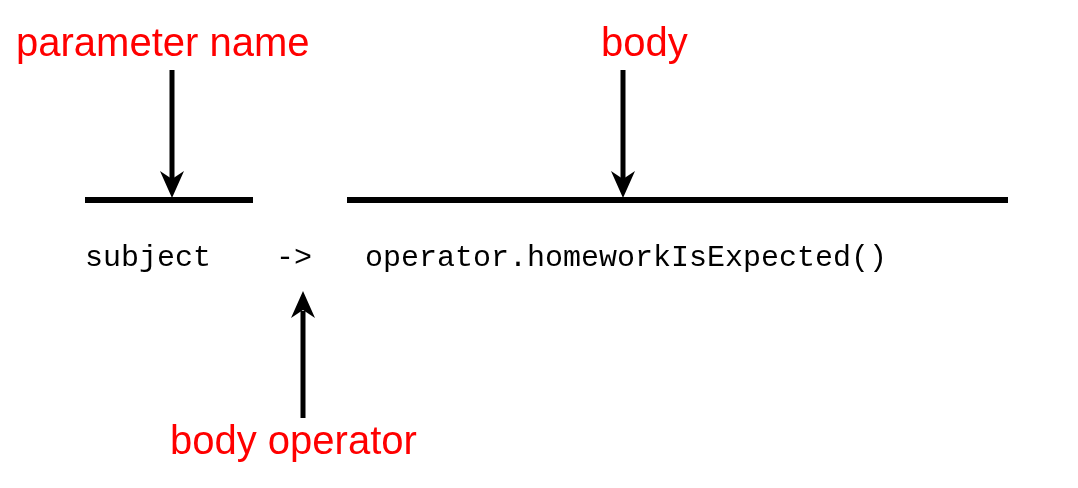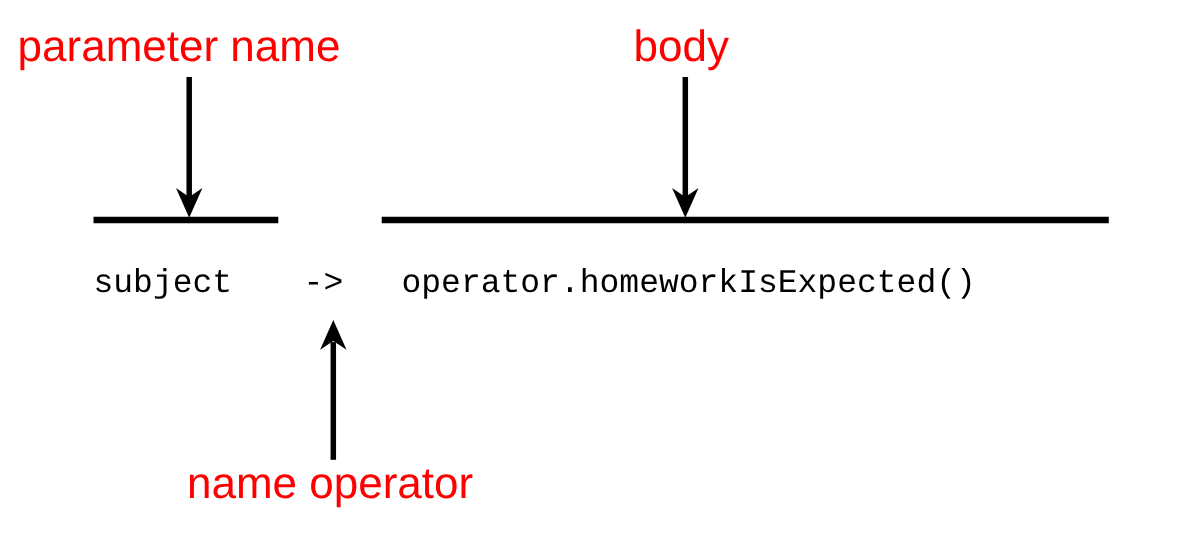--- a/index.html
+++ b/index.html
@@ -43,21 +43,21 @@
   }
   .annotation-label {
     position: absolute;
     color: var(--color-annotation);
     font-family: "Liberation Sans", sans-serif;
     font-size: 40px;
     line-height: 1;
     white-space: nowrap;
   }
   .label-parameter { left: 16px;  top: 22px; }
-  .label-body      { left: 576px; top: 22px; text-align: center; }
+  .label-body      { left: 601px; top: 22px; text-align: center; }
   .label-arrow-op  { left: 170px; top: 420px; }
   .code-segment {
     position: absolute;
     top: 243px;
     color: var(--color-code);
     font-family: "Liberation Mono", "DejaVu Sans Mono", monospace;
     font-weight: normal;
     font-size: 30px;
     line-height: 1;
     white-space: pre;
@@ -90,21 +90,21 @@
     <g>
       <line class="shaft" x1="303" y1="311" x2="303" y2="418"></line>
       <path class="head" d="M303,291 L291,318 L303,310 L315,318 Z"></path>
     </g>
   </svg>
 
   <div class="annotation-label label-parameter">parameter name</div>
 
   <div class="annotation-label label-body">body</div>
 
-  <div class="annotation-label label-arrow-op">name operator</div>
+  <div class="annotation-label label-arrow-op">body operator</div>
 
   <div class="code-segment code-parameter">subject</div>
 
   <div class="code-segment code-arrow-op">-&gt;</div>
 
   <div class="code-segment code-body">operator.homeworkIsExpected()</div>
 
 </div>
 
 </body></html>

